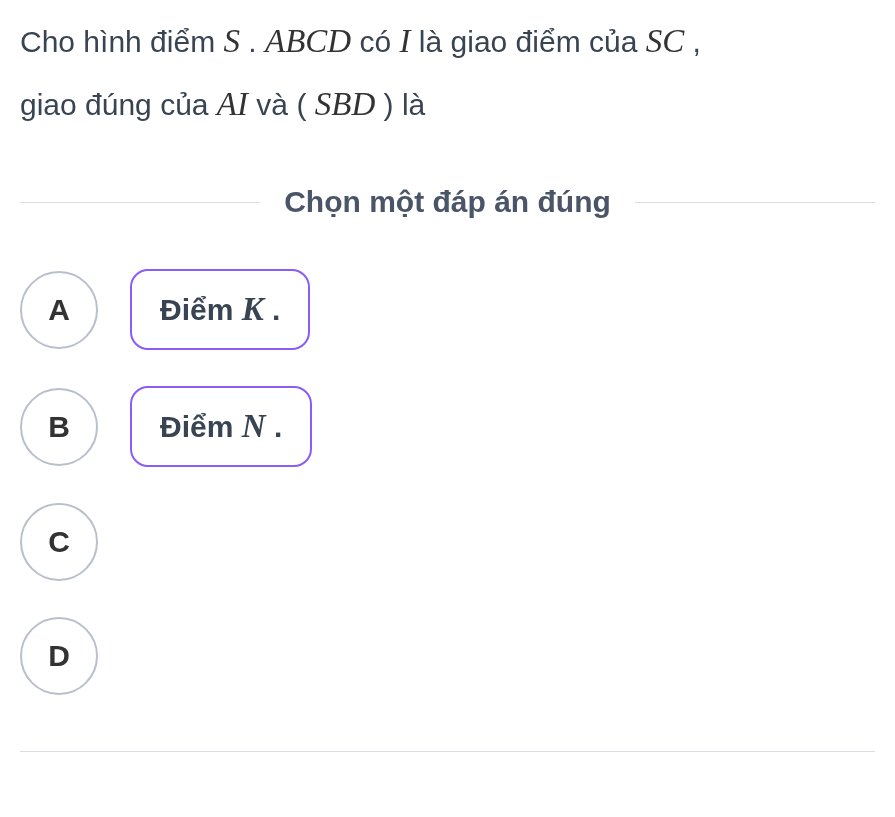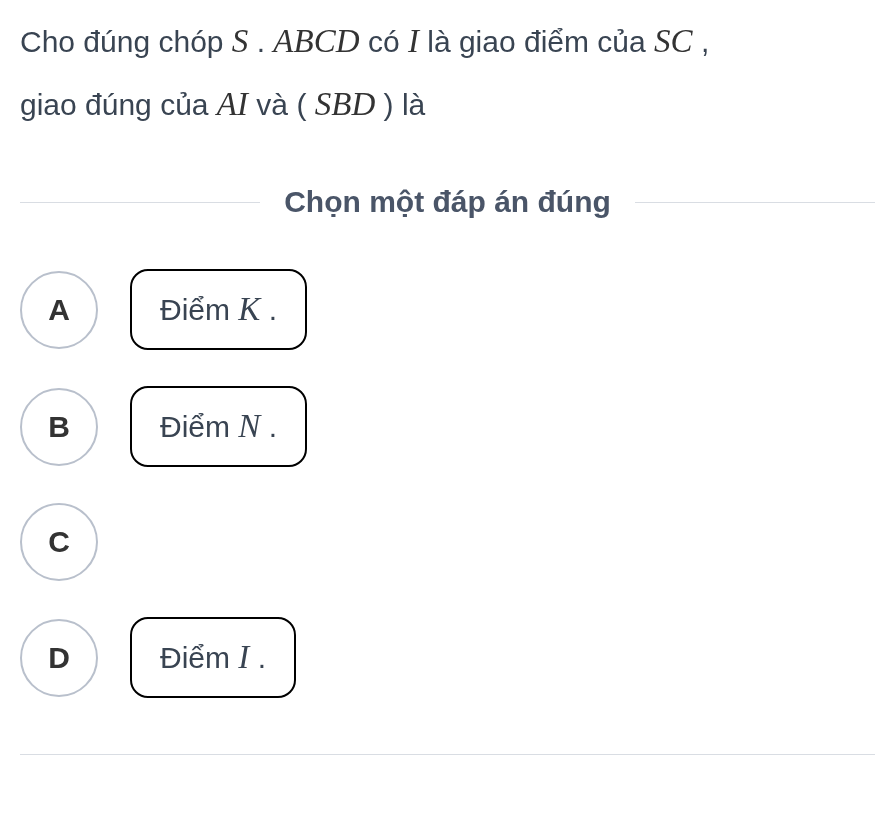--- a/index.html
+++ b/index.html
@@ -59,44 +59,45 @@
     display: flex;
     align-items: center;
     justify-content: center;
     font-size: 30px;
     font-weight: 600;
     color: #333;
     background: #fff;
     cursor: pointer;
   }
   .option-box {
-    border: 2px solid #000000;
+    border: 2px solid #8b5cf6;
     border-radius: 18px;
     padding: 20px 28px;
     font-size: 30px;
     color: #394452;
     cursor: pointer;
     background: #fff;
+    font-weight: bold;
   }
   .option-box .math {
     font-family: Georgia, 'Times New Roman', serif;
     font-style: italic;
     font-size: 33px;
   }
   .bottom-rule {
     height: 1px;
     background: #d9dde3;
     margin-top: 26px;
   }
 </style>
 </head>
 <body>
 
 <div class="question-stem">
-  <span>Cho đúng chóp </span>
+  <span>Cho hình điểm </span>
   <span class="math">S</span>
   <span>. </span>
   <span class="math">ABCD</span>
   <span> có </span>
   <span class="math">I</span>
   <span> là giao điểm của </span>
   <span class="math">SC</span>
   <span>,</span>
   <br>
   <span>giao đúng của </span>
@@ -133,22 +134,17 @@
       <span> .</span>
     </div>
   </div>
 
   <div class="option-row">
     <div class="option-letter">C</div>
   </div>
 
   <div class="option-row">
     <div class="option-letter">D</div>
-    <div class="option-box">
-      <span>Điểm </span>
-      <span class="math">I</span>
-      <span>.</span>
-    </div>
   </div>
 
 </div>
 
 <div class="bottom-rule"></div>
 
 </body></html>

